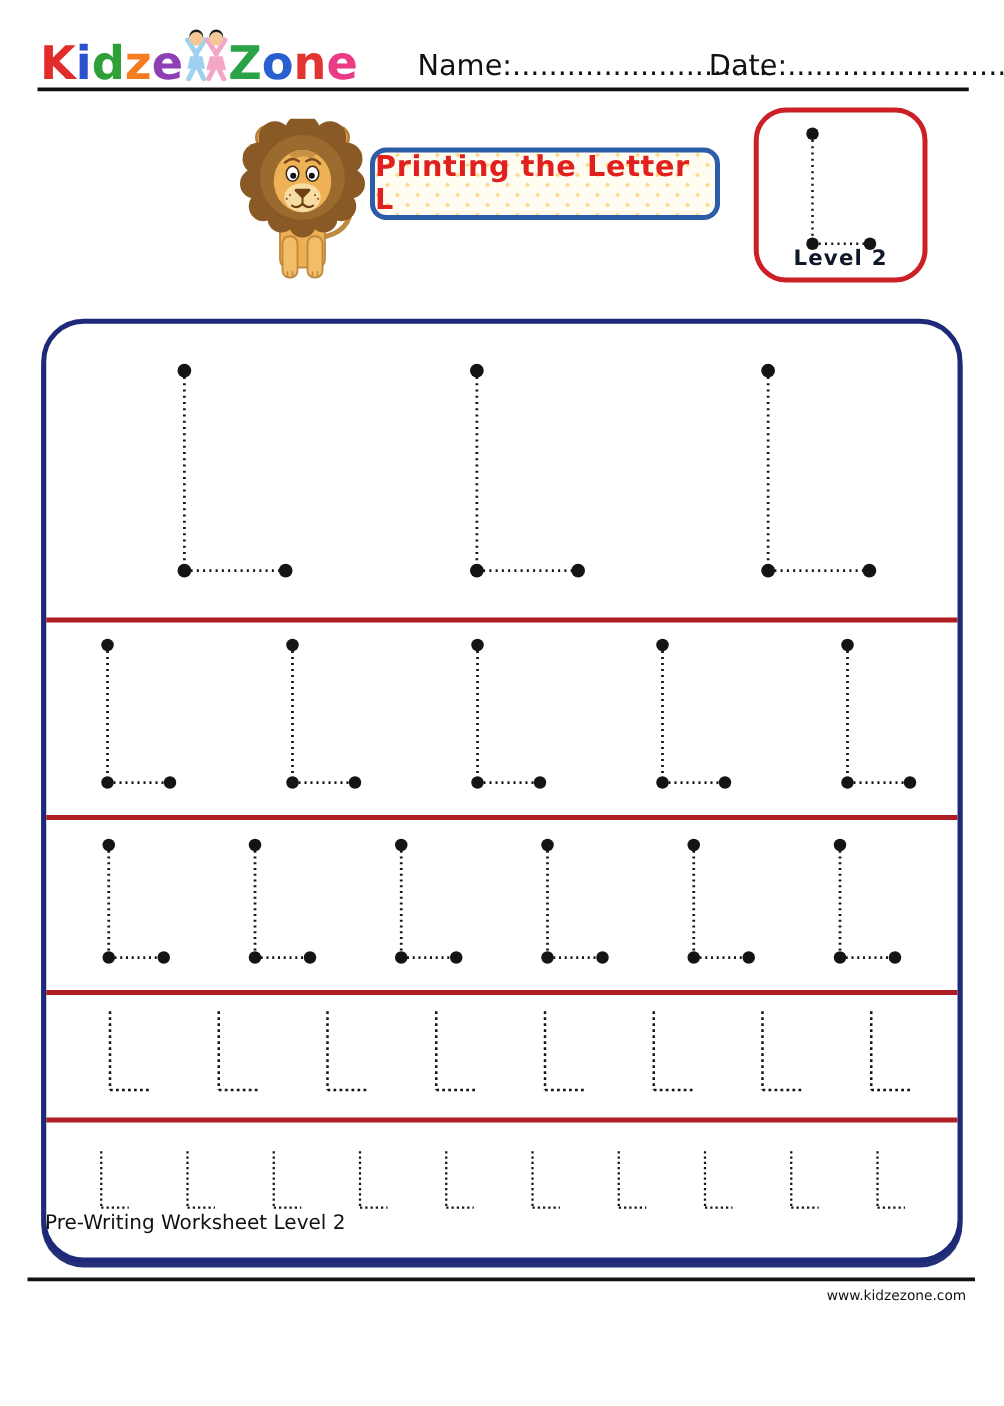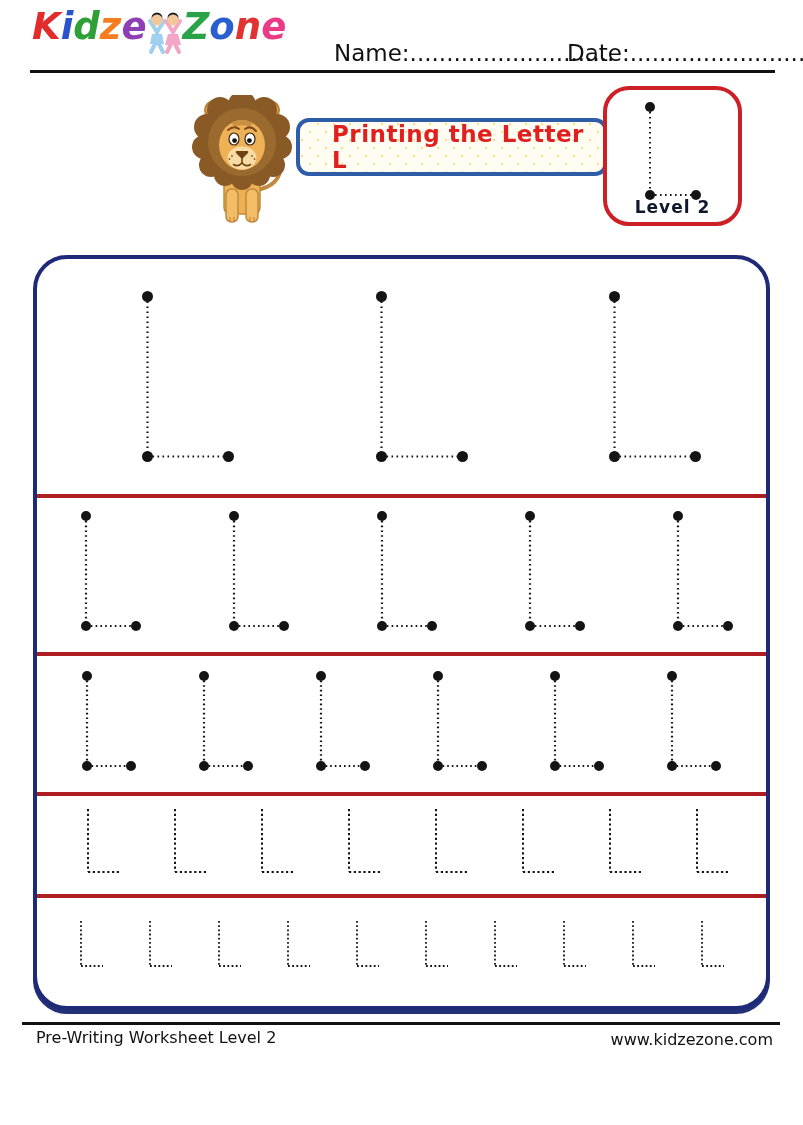--- a/index.html
+++ b/index.html
@@ -1,22 +1,22 @@
 <!DOCTYPE html>
 <html><head>
 <meta charset="utf-8">
 <style>
   html,body{margin:0;padding:0;background:#ffffff;}
   #page{
     position:relative;width:803px;height:1125px;background:#ffffff;overflow:hidden;
     font-family:"DejaVu Sans","Liberation Sans",sans-serif;
   }
   
-  #logo{position:absolute;left:32px;top:8px;font-size:37px;font-weight:800;
-        letter-spacing:0px;display:flex;line-height:1;font-style:italic;}
+  #logo{position:absolute;left:32px;top:19px;font-size:37px;font-weight:800;
+        letter-spacing:0px;display:flex;align-items:flex-end;line-height:1;}
   #logo .lp span{display:inline-block;}
   #logo .kids{margin:0 -2px;position:relative;top:4px;}
   #name-field{position:absolute;left:334px;top:40px;font-size:23px;color:#111;}
   #date-field{position:absolute;left:567px;top:40px;font-size:23px;color:#111;}
   #header-rule{position:absolute;left:30px;top:70px;width:745px;height:3px;background:#111;}
   #subtitle{position:absolute;left:36px;top:78px;font-size:17px;color:#222;letter-spacing:.5px;}
   
   #lion{position:absolute;left:191px;top:95px;width:102px;height:130px;}
   #title-banner{
     position:absolute;left:296px;top:118px;width:272px;height:50px;
@@ -39,22 +39,22 @@
   #worksheet{
     position:absolute;left:33px;top:255px;width:729px;height:747px;
     border:4px solid #1e2a78;border-radius:34px;background:#fff;
     box-shadow:0 4px 0 #233178;
   }
   #trace-rows{position:absolute;left:0;top:0;right:0;bottom:0;}
   .traceL{position:absolute;}
   .divider{position:absolute;left:0;right:0;height:3.5px;background:#ae1e23;}
   
   #footer-rule{position:absolute;left:22px;top:1022px;width:758px;height:2.5px;background:#111;}
-  #footer-left{position:absolute;left:36px;top:1028px;font-size:16px;color:#111;}
-  #footer-right{position:absolute;right:30px;top:1030px;font-size:16px;color:#111;text-align:right;}
+  #footer-left{position:absolute;left:36px;top:968px;font-size:16px;color:#111;}
+  #footer-right{position:absolute;right:30px;top:1030px;font-size:11px;color:#111;text-align:right;}
 </style>
 </head>
 <body>
 
 <div id="page">
 
   <div id="logo">
     <span class="lp"><span style="color: rgb(226, 43, 43);">K</span><span style="color: rgb(42, 82, 204);">i</span><span style="color: rgb(47, 160, 56);">d</span><span style="color: rgb(245, 124, 31);">z</span><span style="color: rgb(142, 63, 180);">e</span></span>
     <span class="kids">
       <svg width="40" height="44" viewBox="0 0 40 44">
@@ -137,21 +137,21 @@
       <path d="M51 68 q-4 4.5 -8.5 1.5 M51 68 q4 4.5 8.5 1.5" stroke="#6e4012" stroke-width="1.6" fill="none" stroke-linecap="round"></path>
       <circle cx="41" cy="61" r="0.9" fill="#8a5a26"></circle>
         <circle cx="38.5" cy="64" r="0.9" fill="#8a5a26"></circle>
       <circle cx="61" cy="61" r="0.9" fill="#8a5a26"></circle>
         <circle cx="63.5" cy="64" r="0.9" fill="#8a5a26"></circle>
 
       <path d="M45 86 q6 6 12 0 l-3 7 q-3 3 -6 0 Z" fill="#8a5a26"></path>
     </svg>
   </div>
 
-  <div id="title-banner" style="border-color: rgb(45, 93, 168); padding-left: 32px;">
+  <div id="title-banner" style="border-color: rgb(45, 93, 168);">
     <span class="t" style="color: rgb(224, 31, 31);">Printing the Letter L</span>
   </div>
 
   <div id="level-badge" style="border-color: rgb(204, 32, 38);">
     <span id="badge-trace">
         <svg width="60" height="102" viewBox="0 0 60 102">
           <line x1="7" y1="7" x2="7" y2="95" stroke="#141414" stroke-width="2" stroke-dasharray="1.6 3.4"></line>
           <line x1="7" y1="95" x2="53" y2="95" stroke="#141414" stroke-width="2" stroke-dasharray="1.6 3.4"></line>
           <circle cx="7" cy="7" r="5" fill="#141414"></circle>
           <circle cx="7" cy="95" r="5" fill="#141414"></circle>

